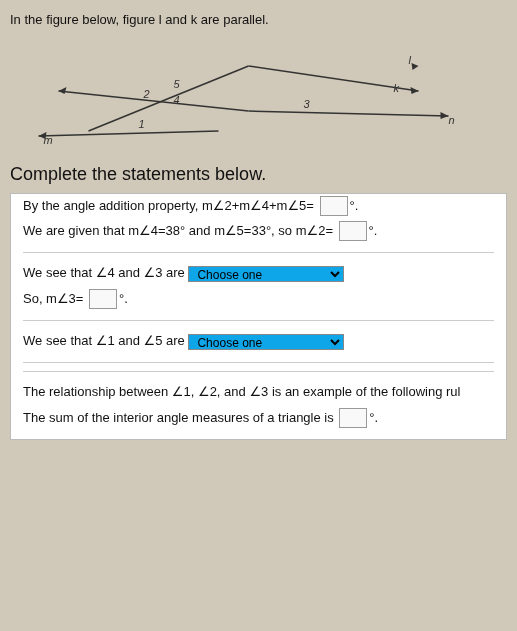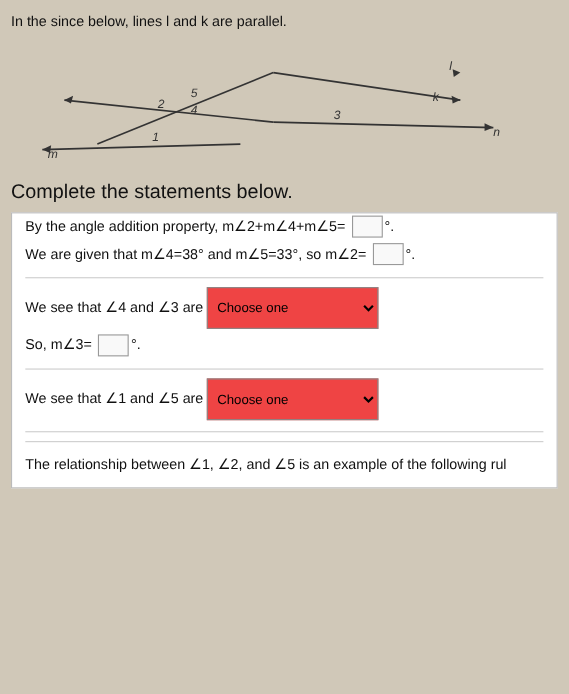--- a/index.html
+++ b/index.html
@@ -51,42 +51,42 @@
       height: 20px;
       border: 1px solid #999;
       background: #f9f9f9;
       font-size: 12px;
       text-align: center;
       vertical-align: middle;
       margin: 0 2px;
     }
     .inline-select {
       display: inline-block;
-      height: 38px;
+      height: 16px;
       font-size: 12px;
       border: 1px solid #888;
-      background: #ef4444;
+      background: #0ea5e9;
       padding: 0 4px;
       vertical-align: middle;
       cursor: pointer;
       appearance: auto;
     }
     .row-line {
       display: block;
       margin-bottom: 2px;
     }
     .math-text {
       font-style: italic;
     }
   </style>
 </head>
 <body>
 
 <div class="intro-text">
-  <div>In the since below, lines l and k are parallel.</div>
+  <div>In the figure below, figure l and k are parallel.</div>
 </div>
 
 <div class="figure-area">
   <svg class="figure-svg" viewBox="0 0 480 120">
 
     <line x1="70" y1="95" x2="230" y2="30" stroke="#333" stroke-width="1.5"></line>
 
     <line x1="40" y1="55" x2="230" y2="75" stroke="#333" stroke-width="1.5"></line>
 
     <text x="125" y="62" font-size="11" fill="#333" font-style="italic">2</text>
@@ -171,17 +171,21 @@
     </span>
   </div>
 
   <hr class="section-divider">
 
 
   <hr class="section-divider">
 
   <div class="section">
     <span class="row-line">
-      The relationship between ∠1, ∠2, and ∠5 is an example of the following rul
+      The relationship between ∠1, ∠2, and ∠3 is an example of the following rul
+    </span>
+    <span class="row-line">
+      The sum of the interior angle measures of a triangle is
+      <input class="inline-input" type="text" value="" style="">°.
     </span>
   </div>
 
 </div>
 
 </body></html>

